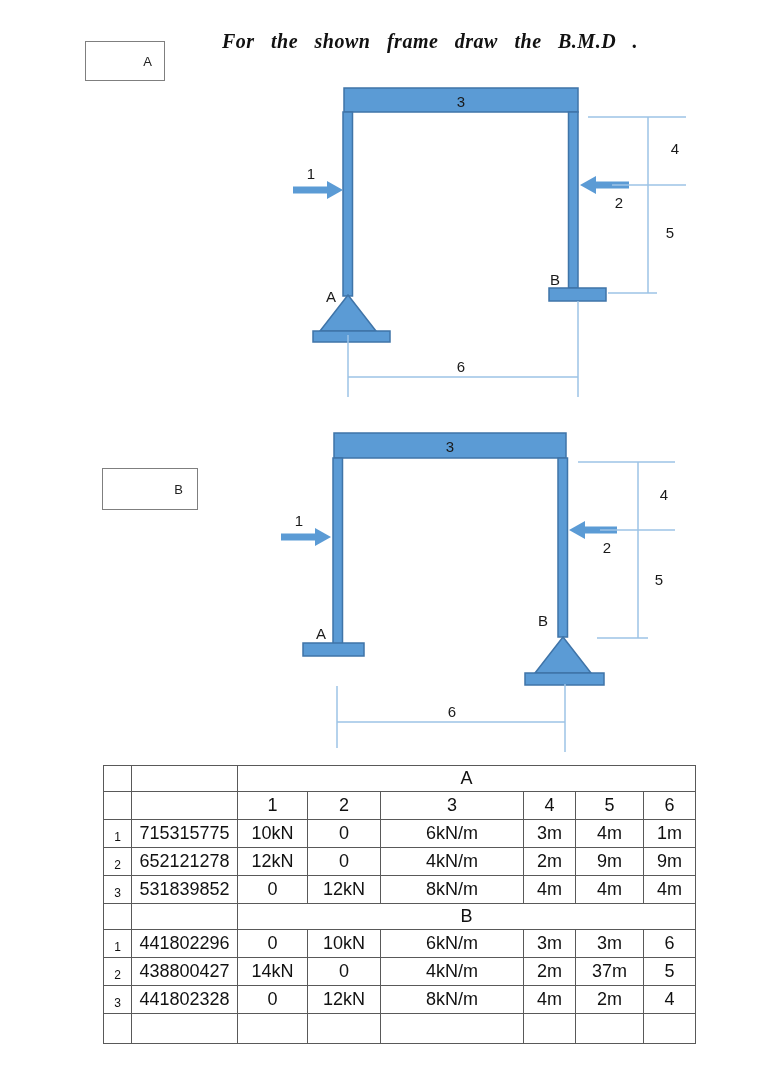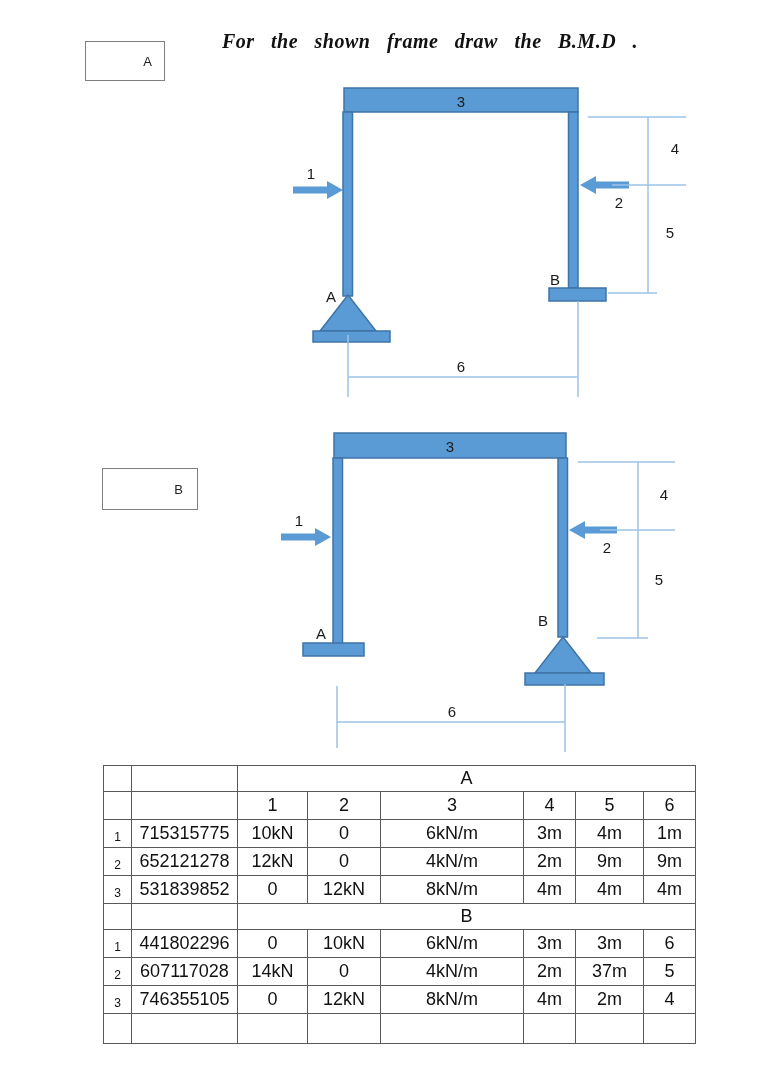--- a/index.html
+++ b/index.html
@@ -182,31 +182,31 @@
         <td>441802296</td>
         <td>0</td>
         <td>10kN</td>
         <td>6kN/m</td>
         <td>3m</td>
         <td>3m</td>
         <td>6</td>
       </tr>
       <tr>
         <td class="rownum">2</td>
-        <td>607117028</td>
+        <td>438800427</td>
         <td>14kN</td>
         <td>0</td>
         <td>4kN/m</td>
         <td>2m</td>
         <td>37m</td>
         <td>5</td>
       </tr>
       <tr>
         <td class="rownum">3</td>
-        <td>746355105</td>
+        <td>441802328</td>
         <td>0</td>
         <td>12kN</td>
         <td>8kN/m</td>
         <td>4m</td>
         <td>2m</td>
         <td>4</td>
       </tr>
       <tr class="last">
         <td></td>
         <td></td>

